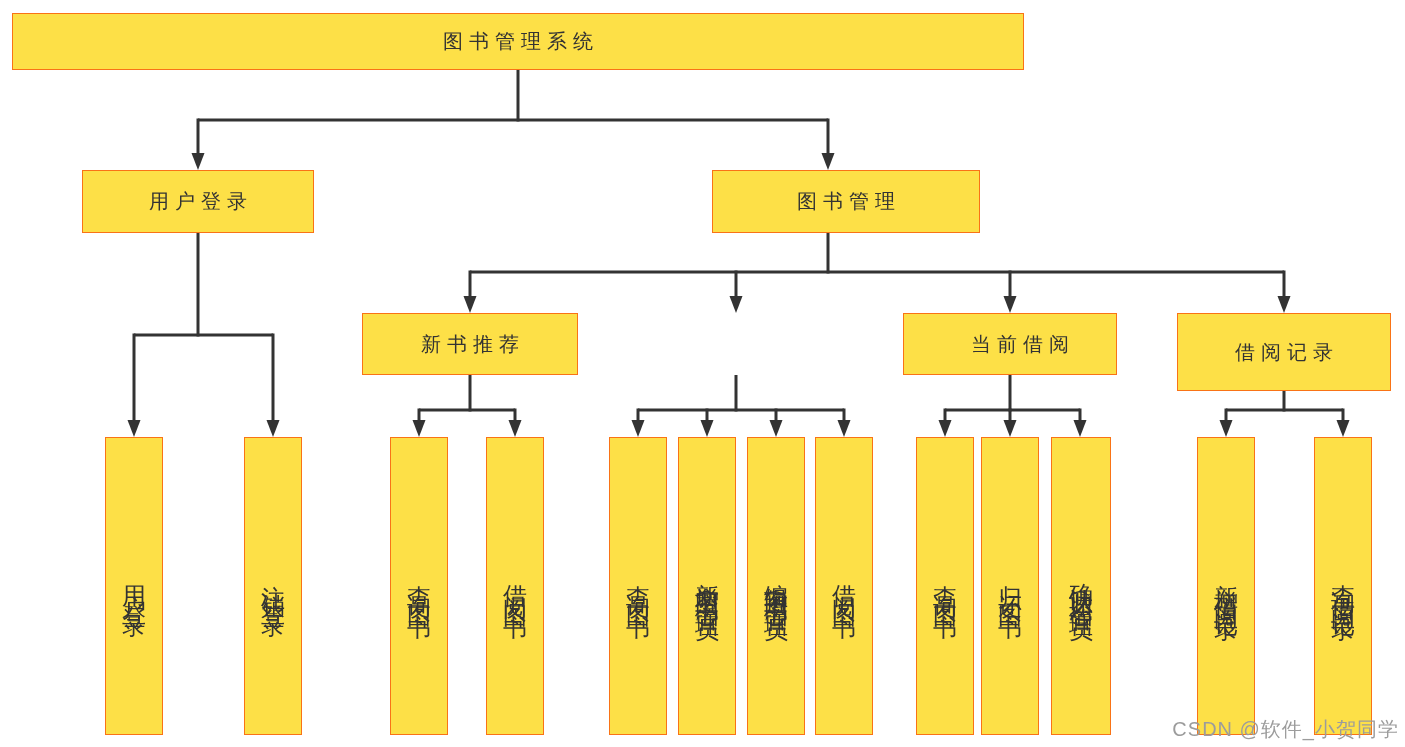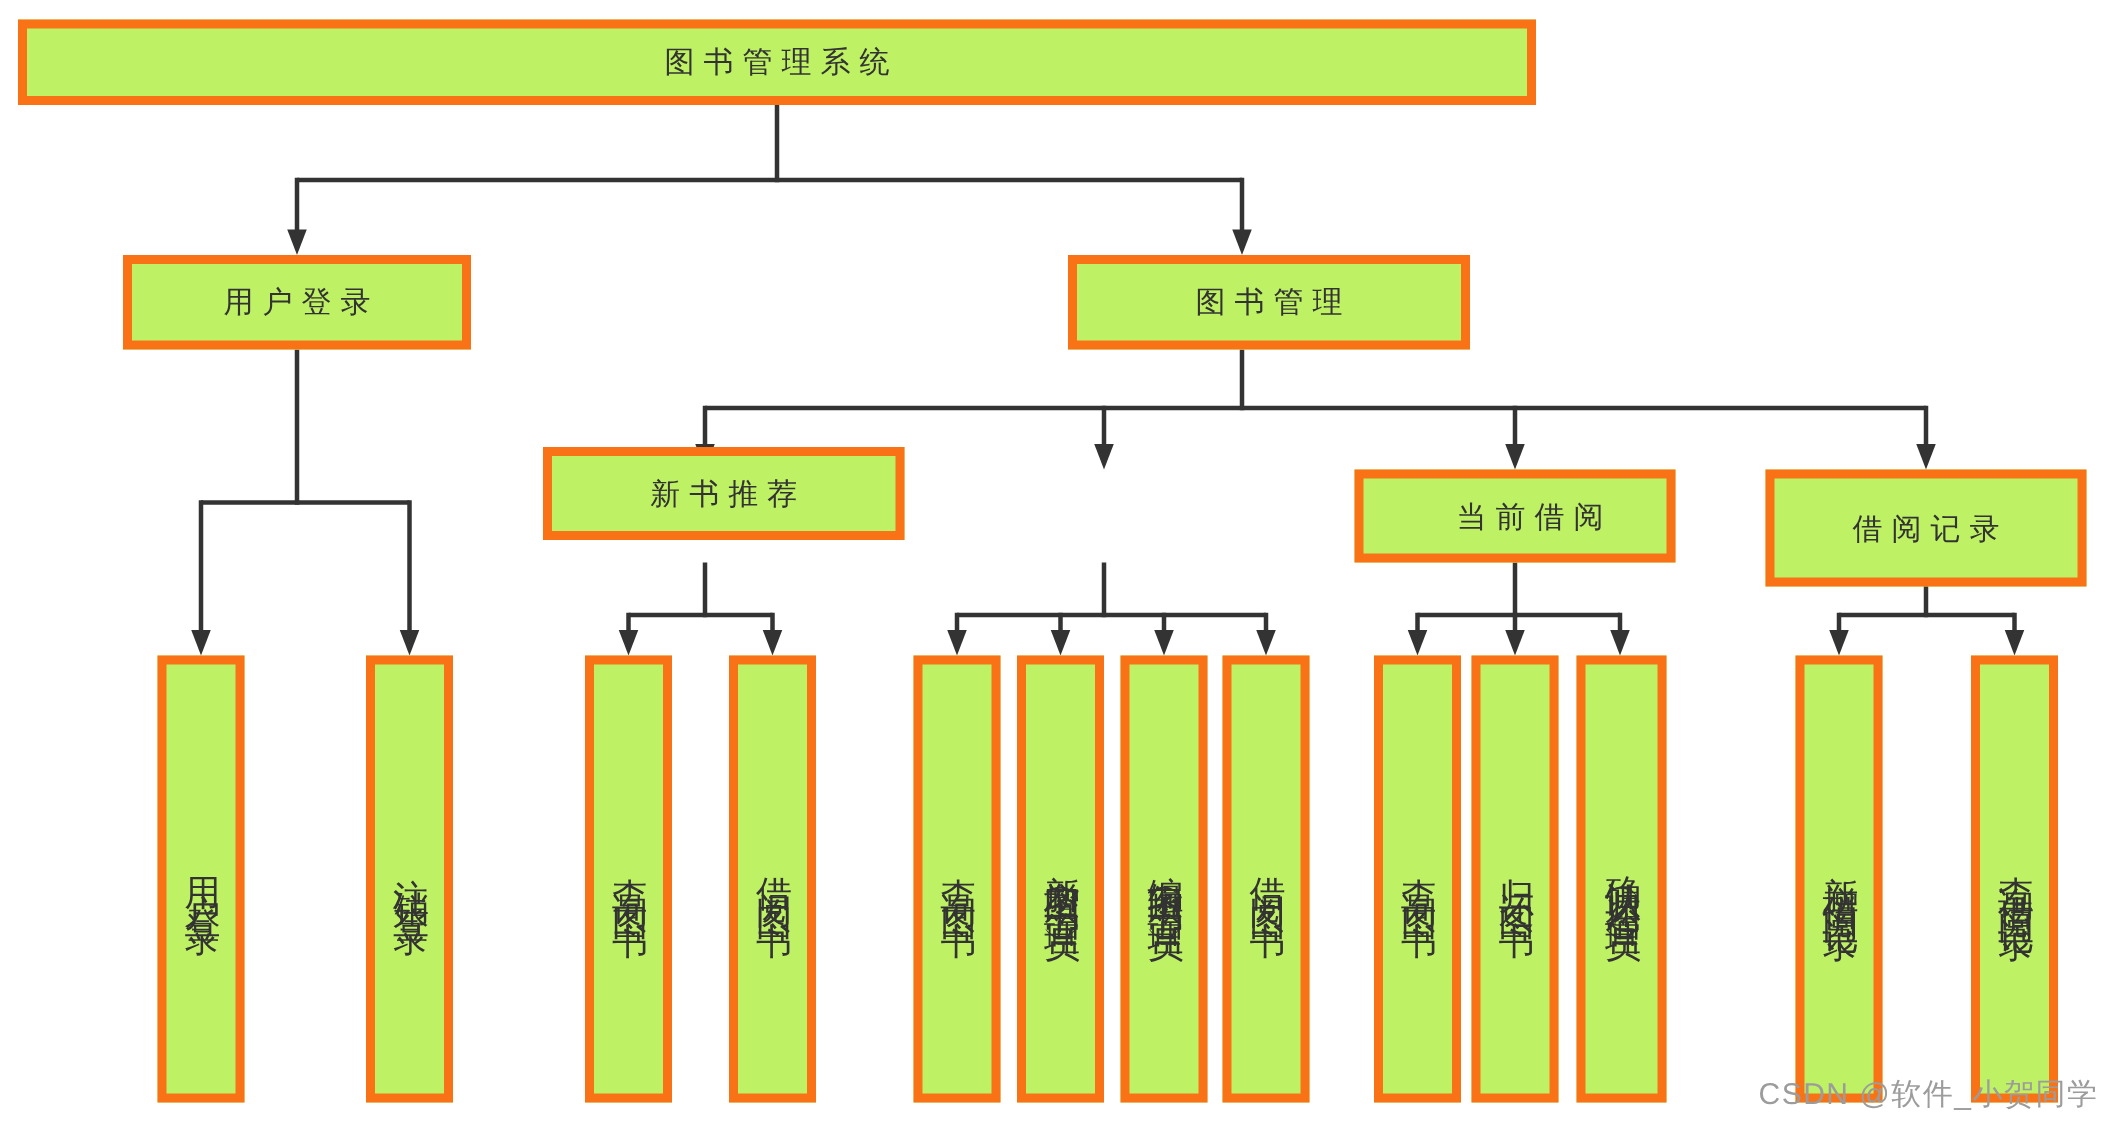--- a/index.html
+++ b/index.html
@@ -8,22 +8,22 @@
     width:1405px;height:747px;
     background:#ffffff;
     font-family:"Liberation Sans", sans-serif;
     color:#333333;
     overflow:hidden;
   }
   .connectors{position:absolute;left:0;top:0;z-index:1;}
   .node{
     position:absolute;
     box-sizing:border-box;
-    border:6px solid #f97316;
-    background:#bef264;
+    border:1px solid #f97316;
+    background:#fde047;
     display:flex;
     align-items:center;
     justify-content:center;
     z-index:2;
   }
   .hlabel{
     font-size:20px;
     letter-spacing:6px;
     margin-right:-6px;
     white-space:nowrap;
@@ -122,21 +122,21 @@
     <span class="hlabel">图书管理系统</span>
   </div>
 
   <div class="node" style="left:82px;top:170px;width:232px;height:63px;">
     <span class="hlabel">用户登录</span>
   </div>
   <div class="node" style="left:712px;top:170px;width:268px;height:63px;">
     <span class="hlabel">图书管理</span>
   </div>
 
-  <div class="node" style="left:362px;top:298px;width:241px;height:62px;font-family:Liberation Mono, monospace;">
+  <div class="node" style="left:362px;top:313px;width:216px;height:62px;font-family:Liberation Mono, monospace;">
     <span class="hlabel">新书推荐</span>
   </div>
   <div class="node" style="left:903px;top:313px;width:214px;height:62px;padding-left:20px;">
     <span class="hlabel">当前借阅</span>
   </div>
   <div class="node" style="left:1177px;top:313px;width:214px;height:78px;">
     <span class="hlabel">借阅记录</span>
   </div>
 
   <div class="node" style="left:105px;top:437px;width:58px;height:298px;">

